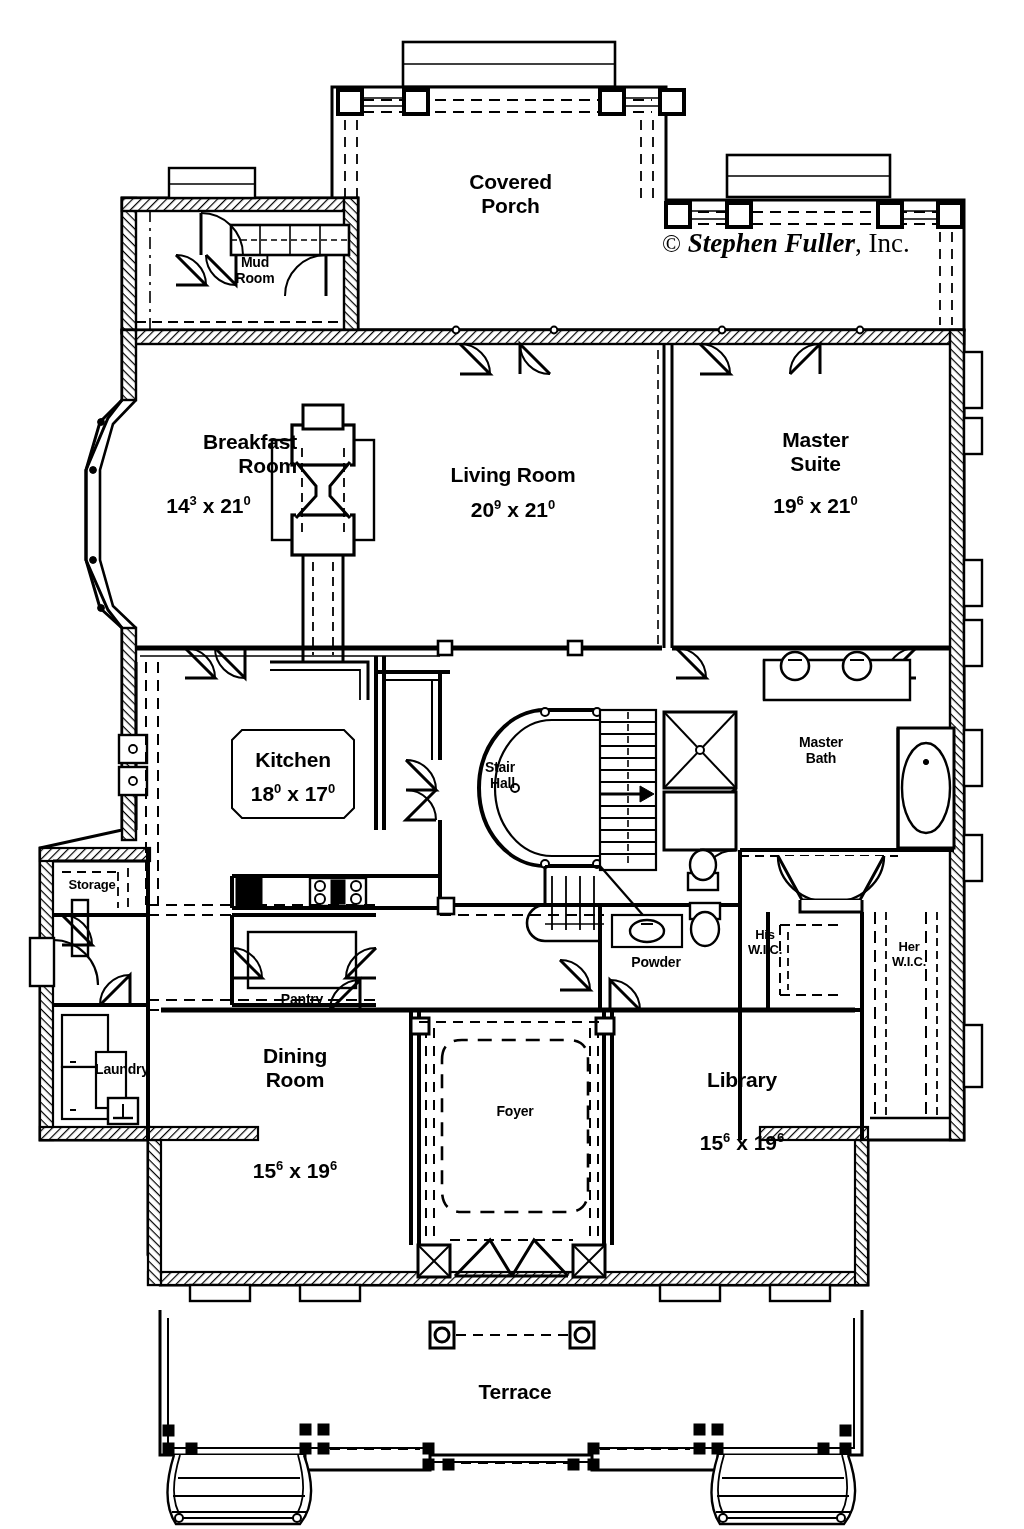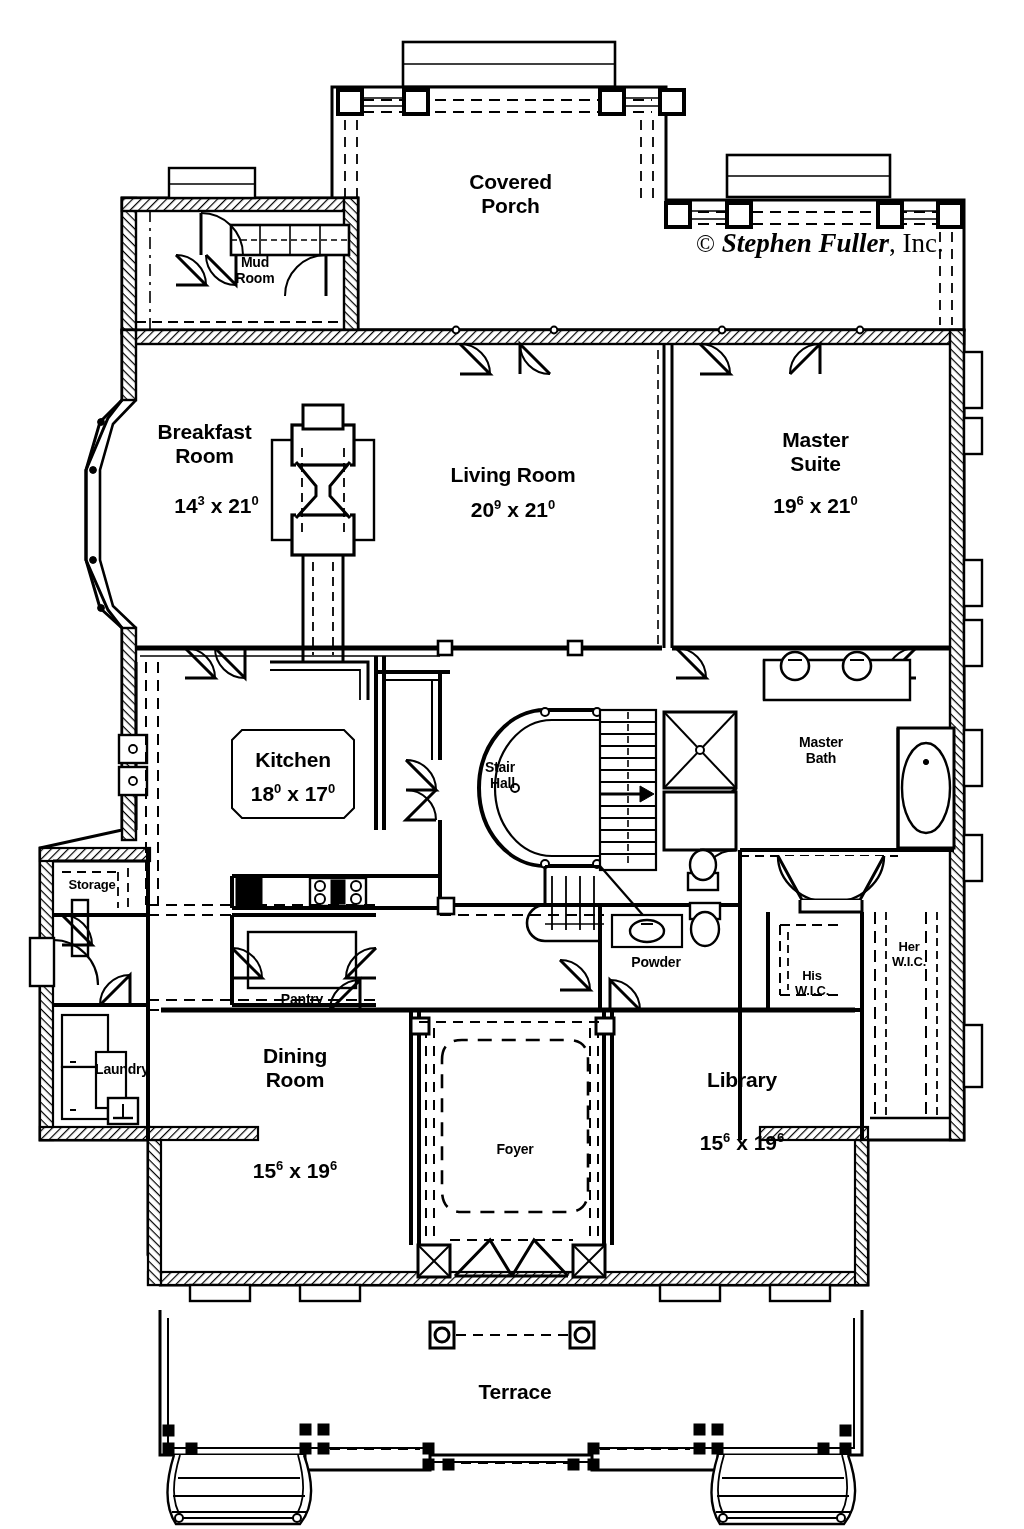--- a/index.html
+++ b/index.html
@@ -536,31 +536,31 @@
       <g>
         <path d="M232,740 L242,730 L344,730 L354,740 L354,808 L344,818 L242,818 L232,808 Z" fill="none" stroke="#000" stroke-width="2"></path>
       </g>
 
     </g>
   </svg>
 
   <div class="lbl big" style="left:408px;top:170px;width:205px;">Covered
 Porch</div>
 
-  <div class="cright" style="left:662px;top:228px;margin-left:34px;">
+  <div class="cright" style="left:662px;top:228px;">
     <span class="cmark">©</span>
     <span class="it">Stephen Fuller</span><span class="inc">, Inc.</span>
   </div>
 
   <div class="lbl sml" style="left:200px;top:255px;width:110px;">Mud
 Room</div>
 
-  <div class="lbl big" style="left:112px;top:420px;width:185px;">Breakfast
+  <div class="lbl big" style="left:112px;top:430px;width:185px;text-align:right;">Breakfast
 Room</div>
-  <div class="dim" style="position:absolute;left:124px;top:493px;width:185px;text-align:center;">
+  <div class="dim" style="position:absolute;left:116px;top:493px;width:185px;text-align:center;">
     <span>14</span><sup>3</sup> x <span>21</span><sup>0</sup>
   </div>
 
   <div class="lbl big" style="left:413px;top:463px;width:200px;">Living Room</div>
   <div class="dim" style="position:absolute;left:413px;top:497px;width:200px;text-align:center;">
     <span>20</span><sup>9</sup> x <span>21</span><sup>0</sup>
   </div>
 
   <div class="lbl big" style="left:723px;top:428px;width:185px;">Master
 Suite</div>
@@ -578,35 +578,35 @@
 
   <div class="lbl sml" style="left:766px;top:735px;width:110px;">Master
 Bath</div>
 
   <div class="lbl tiny" style="left:52px;top:878px;width:80px;">Storage</div>
 
   <div class="lbl sml" style="left:254px;top:992px;width:96px;">Pantry</div>
 
   <div class="lbl sml" style="left:608px;top:955px;width:96px;">Powder</div>
 
-  <div class="lbl tiny" style="left:780px;top:928px;width:64px;margin-top:41px;">His
+  <div class="lbl tiny" style="left:733px;top:928px;width:64px;">His
 W.I.C.</div>
 
   <div class="lbl tiny" style="left:878px;top:940px;width:62px;">Her
 W.I.C.</div>
 
   <div class="lbl sml" style="left:76px;top:1062px;width:92px;">Laundry</div>
 
   <div class="lbl big" style="left:215px;top:1044px;width:160px;">Dining
 Room</div>
   <div class="dim" style="position:absolute;left:215px;top:1158px;width:160px;text-align:center;">
     <span>15</span><sup>6</sup> x <span>19</span><sup>6</sup>
   </div>
 
-  <div class="lbl sml" style="left:472px;top:1142px;width:86px;">Foyer</div>
+  <div class="lbl sml" style="left:472px;top:1104px;width:86px;">Foyer</div>
 
   <div class="lbl big" style="left:662px;top:1068px;width:160px;">Library</div>
   <div class="dim" style="position:absolute;left:662px;top:1130px;width:160px;text-align:center;">
     <span>15</span><sup>6</sup> x <span>19</span><sup>6</sup>
   </div>
 
   <div class="lbl big" style="left:440px;top:1380px;width:150px;">Terrace</div>
 
 </div>
 

